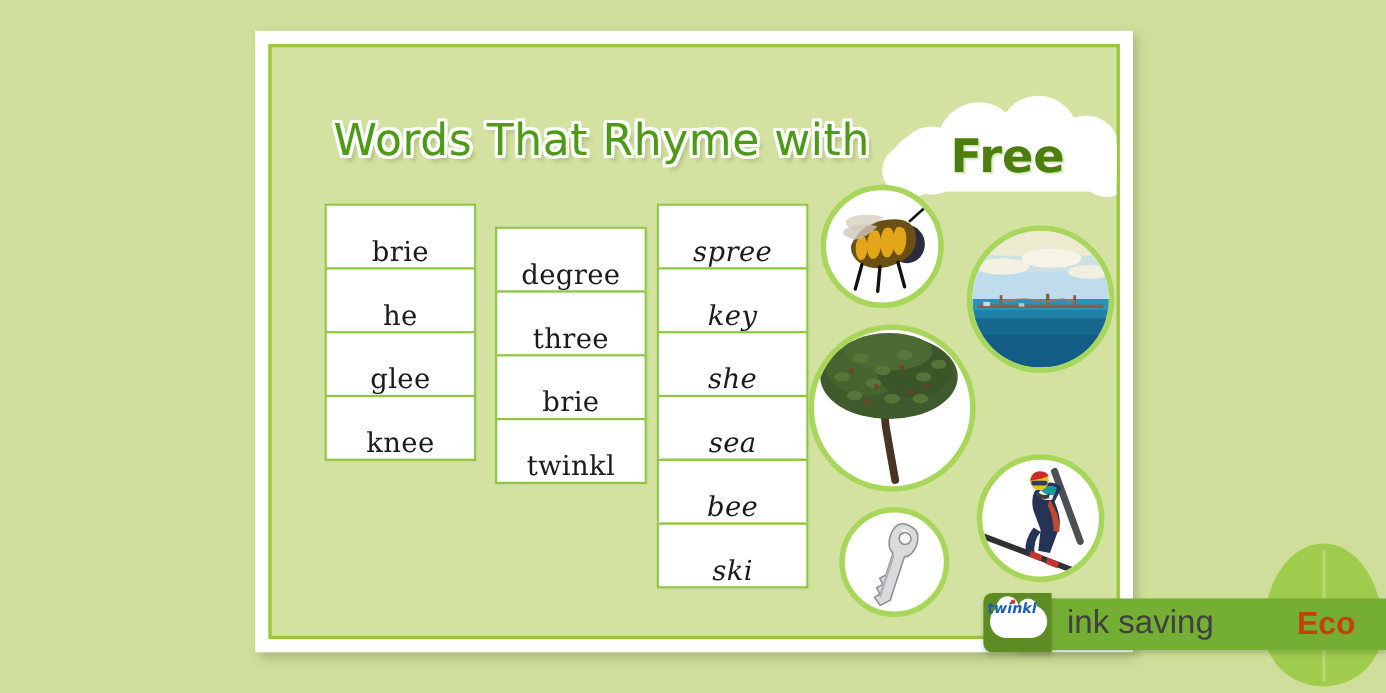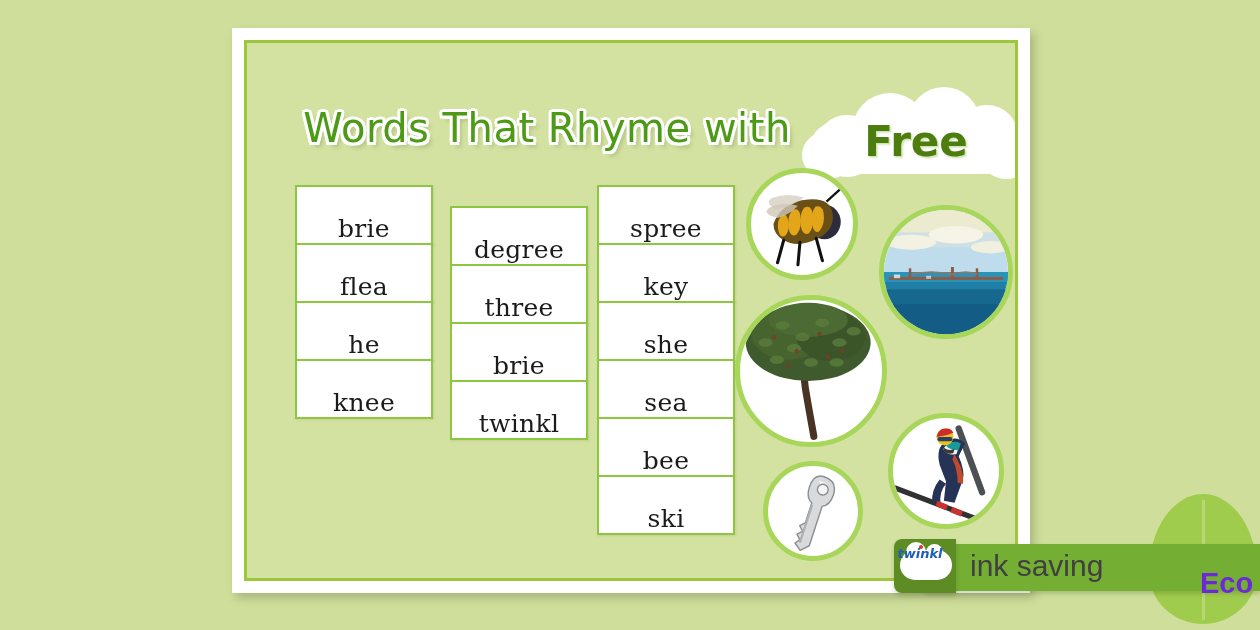--- a/index.html
+++ b/index.html
@@ -97,21 +97,21 @@
   }
   .word-box:first-child { margin-top: 0; }
   .word-box span {
     font-family: "DejaVu Serif", serif;
     font-size: 25px;
     color: #1b1b1b;
     letter-spacing: 0.3px;
   }
   #col-1 { left: 48px; top: 142px; }
   #col-2 { left: 203px; top: 163px; }
-  #col-3 { left: 350px; top: 142px; }
+  #col-3 { left: 350px; top: 142px; font-style: italic; }
 
   
   .pic-circle {
     position: absolute;
     border-radius: 50%;
     background: #ffffff;
     border: 5px solid #a8d65a;
     overflow: hidden;
   }
   #pic-bee   { left: 499px; top: 125px; width: 112px; height: 112px; }
@@ -200,28 +200,27 @@
   #eco-ink-text {
     position: absolute;
     left: 76px; top: 14px;
     font-family: "Liberation Sans", sans-serif;
     font-size: 30px;
     color: #404040;
     line-height: 32px;
   }
   #eco-word {
     position: absolute;
-    left: 285px; top: 31px;
+    left: 285px; top: 15px;
     font-family: "Liberation Sans", sans-serif;
     font-weight: bold;
     font-size: 29px;
-    color: #6d28d9;
+    color: #c2410c;
     line-height: 32px;
     z-index: 3;
-    margin-left: 21px;
   }
 </style>
 </head>
 <body>
 
 <div id="poster-frame">
   <div id="poster-inner">
 
     <div id="title-row">
       <div id="title-text">Words That Rhyme with</div>
@@ -236,24 +235,24 @@
         <div id="cloud-body"></div>
         <div id="cloud-word">Free</div>
       </div>
     </div>
 
     <div class="word-column" id="col-1">
       <div class="word-box">
           <span>brie</span>
         </div>
       <div class="word-box">
-          <span>flea</span>
-        </div>
-      <div class="word-box">
           <span>he</span>
+        </div>
+      <div class="word-box">
+          <span>glee</span>
         </div>
       <div class="word-box">
           <span>knee</span>
         </div>
     </div>
 
     <div class="word-column" id="col-2">
       <div class="word-box">
           <span>degree</span>
         </div>

